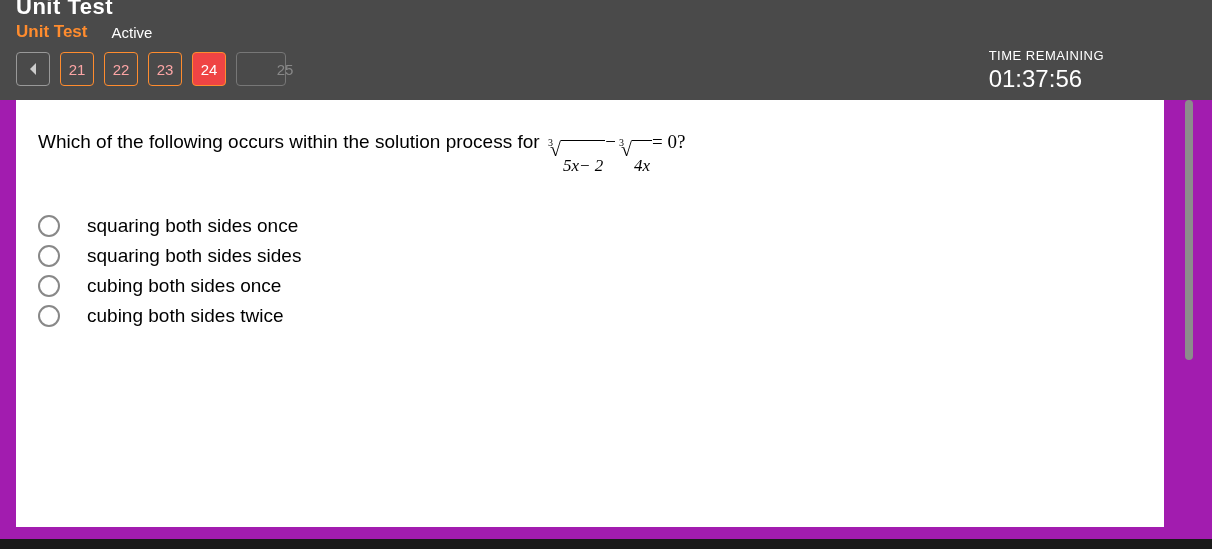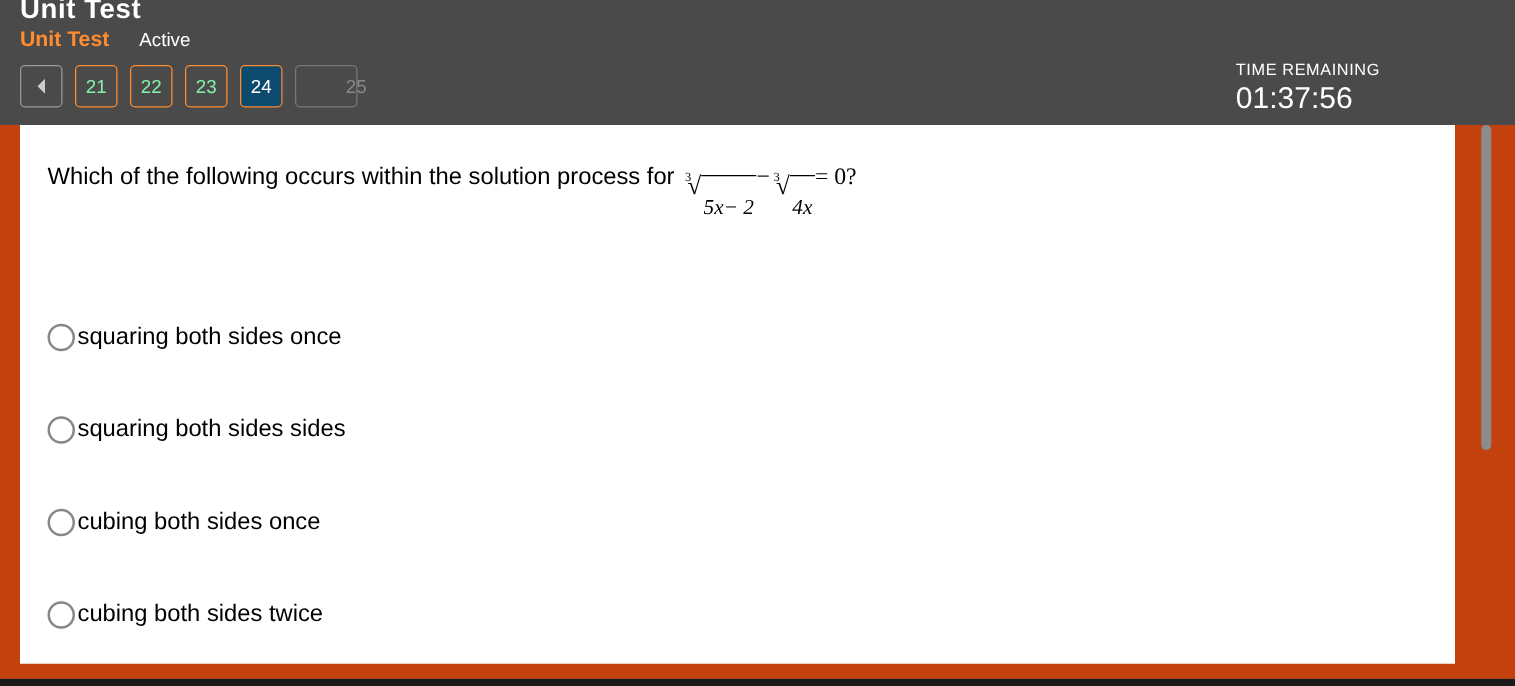--- a/index.html
+++ b/index.html
@@ -45,32 +45,32 @@
     position: relative;
   }
   .nav-btn, .q-btn {
     width: 34px;
     height: 34px;
     border-radius: 4px;
     display: flex;
     align-items: center;
     justify-content: center;
     font-size: 15px;
-    color: #86efac;
+    color: #fca5a5;
     cursor: pointer;
     user-select: none;
     border: 1px solid #777;
     background: #4a4a4a;
   }
   .q-btn.outlined {
     border: 1.5px solid #ff8c2e;
     background: transparent;
   }
   .q-btn.current {
-    background: #0c4a6e;
+    background: #ef4444;
     border: 1.5px solid #ff8c2e;
     color: #fff;
   }
   .q-btn.disabled {
     border: 1px solid #777;
     color: #888;
     cursor: default;
     padding-left: 48px;
   }
   .nav-btn {
@@ -89,21 +89,21 @@
     font-size: 13px;
     letter-spacing: 0.5px;
     margin-bottom: 2px;
   }
   .timer-value {
     font-size: 24px;
   }
   .content-wrap {
     flex: 1;
     display: flex;
-    background: #c2410c;
+    background: #a21caf;
     padding: 0 48px 12px 16px;
     position: relative;
   }
   .question-panel {
     flex: 1;
     background: #fff;
     color: #000;
     padding: 28px 22px;
     font-size: 19px;
   }
@@ -118,23 +118,22 @@
     font-family: 'Times New Roman', serif;
   }
   .cbrt { display: inline-flex; align-items: flex-start; position: relative; top: 2px; }
   .cbrt .idx { font-size: 10px; position: relative; top: -4px; right: -3px; }
   .cbrt .surd { font-size: 20px; line-height: 1; position: relative; top: 0; }
   .cbrt .rad { border-top: 1.2px solid #000; padding: 16px 2px; font-style: italic; font-size: 17px; line-height: 1.1; position: relative; top: 1px;}
   .options { display: flex; flex-direction: column; gap: 8px; }
   .option {
     display: flex;
     align-items: flex-start;
-    gap: 2px;
+    gap: 27px;
     cursor: pointer;
-    margin-top: 44px;
   }
   .radio {
     width: 22px; height: 22px; border: 2px solid #888; border-radius: 50%;
     flex-shrink: 0;
   }
   .scrollbar {
     position: absolute;
     right: 16px;
     top: 0;
     bottom: 12px;

